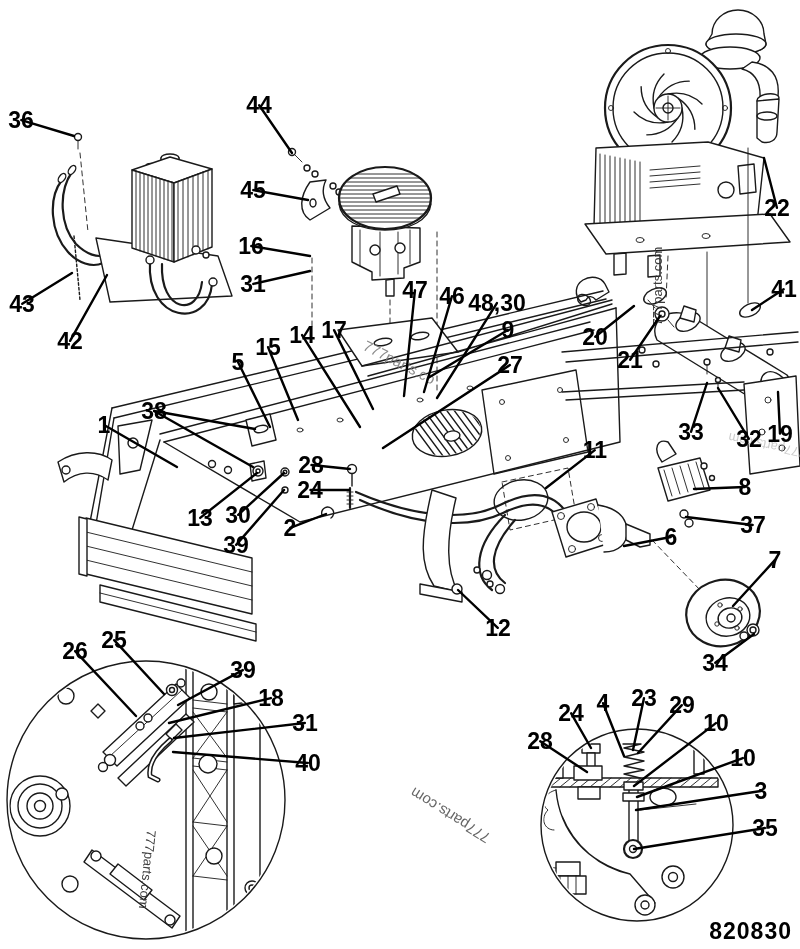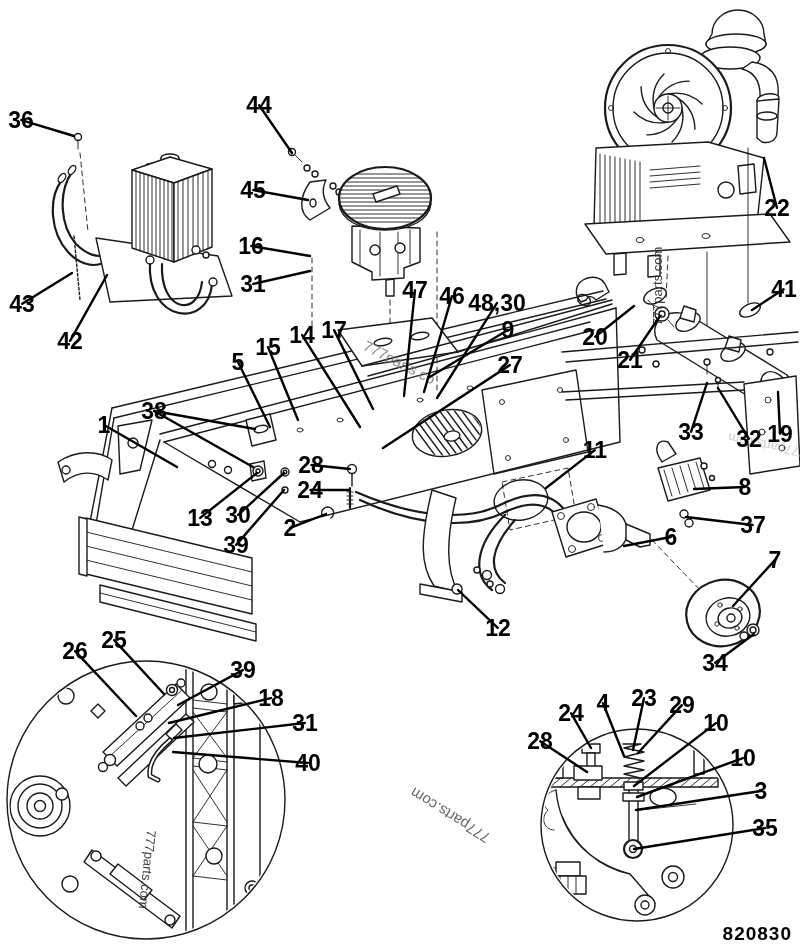--- a/index.html
+++ b/index.html
@@ -4,21 +4,21 @@
 <style>
   html,body{margin:0;padding:0;background:#fff;}
   .canvas{position:relative;width:800px;height:949px;background:#ffffff;overflow:hidden;
           font-family:"Liberation Sans",sans-serif;}
   .canvas svg{position:absolute;left:0;top:0;}
   .ln{fill:none;stroke:#1a1a1a;stroke-width:1.4;stroke-linecap:round;stroke-linejoin:round;}
   .ln2{fill:none;stroke:#1a1a1a;stroke-width:2.2;stroke-linecap:round;stroke-linejoin:round;}
   .thin{stroke-width:0.9;}
   .fillw{fill:#ffffff;}
   .dash{stroke-dasharray:5 4;}
-  .part-number{position:absolute;right:8px;bottom:4px;font-size:19px;font-weight:bold;
+  .part-number{position:absolute;right:8px;bottom:4px;font-size:23px;font-weight:bold;
                color:#000;letter-spacing:1px;}
 </style>
 </head>
 <body>
 
 <div class="canvas">
 
 <svg width="800" height="949" viewBox="0 0 800 949">
 <defs>
   <clipPath id="grillClip">

